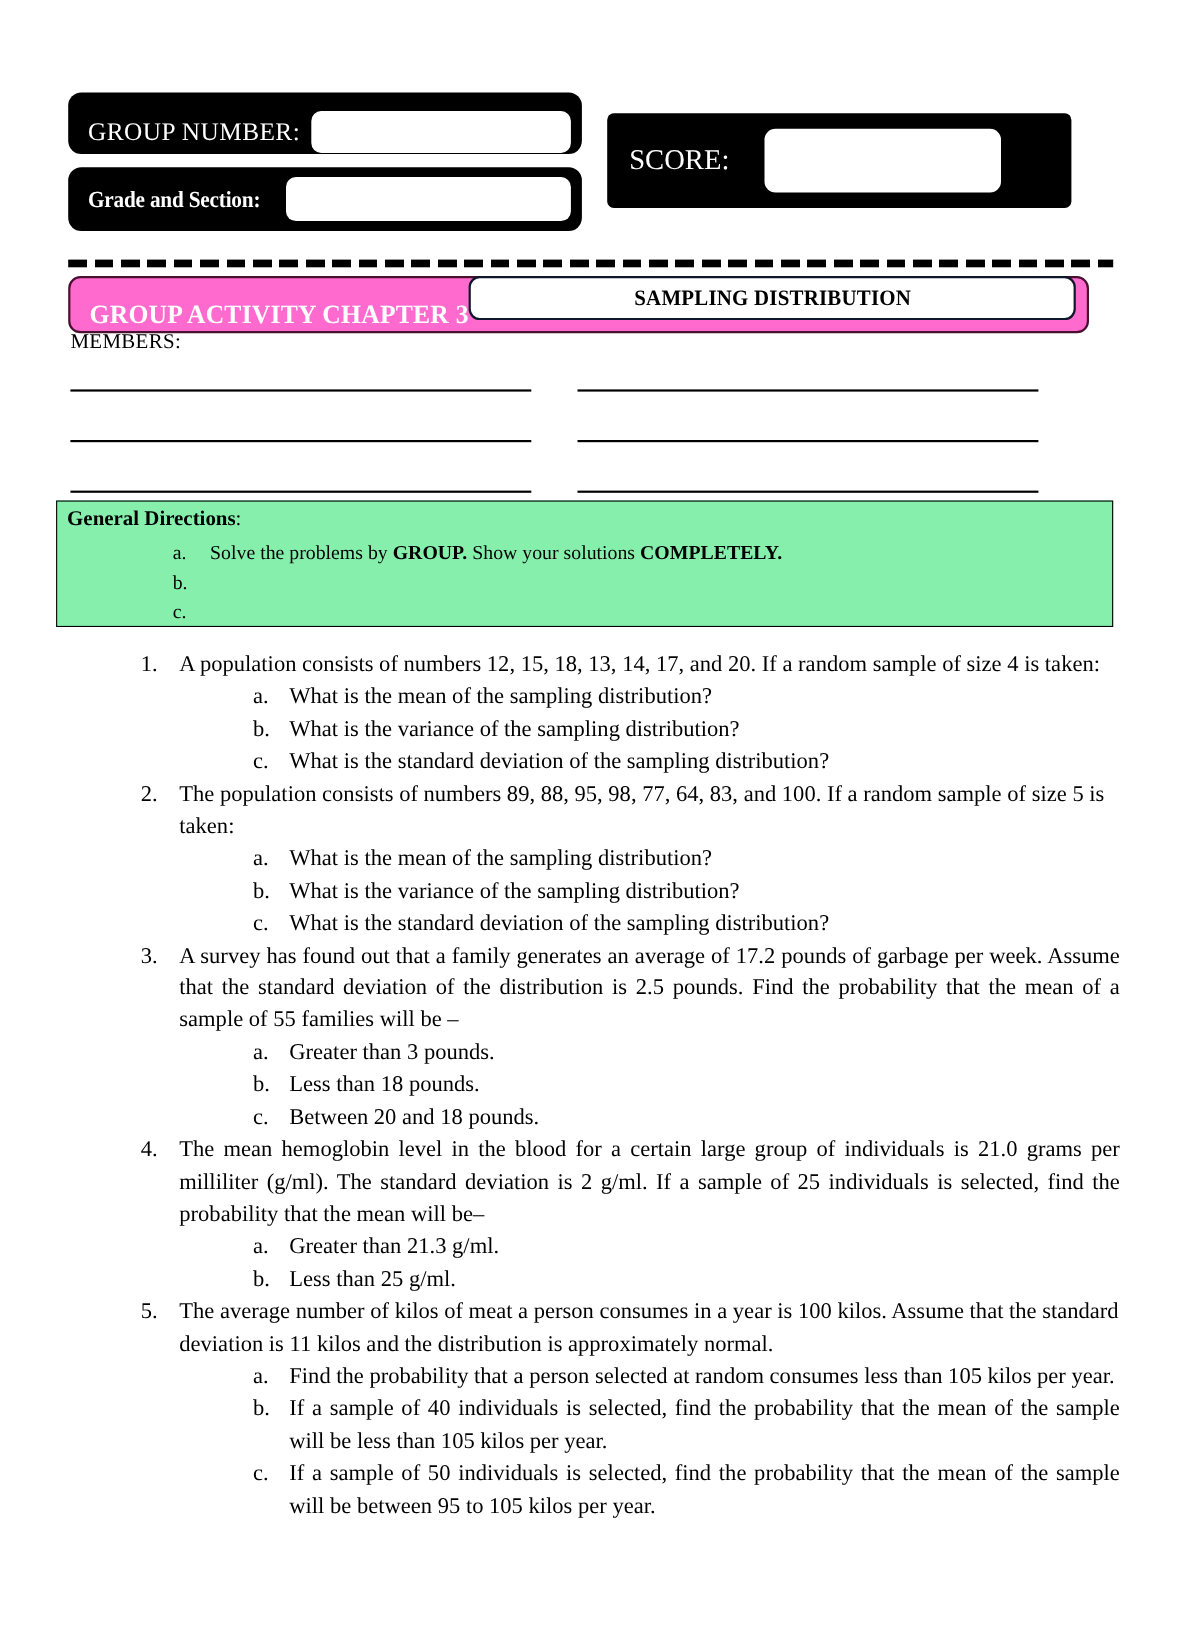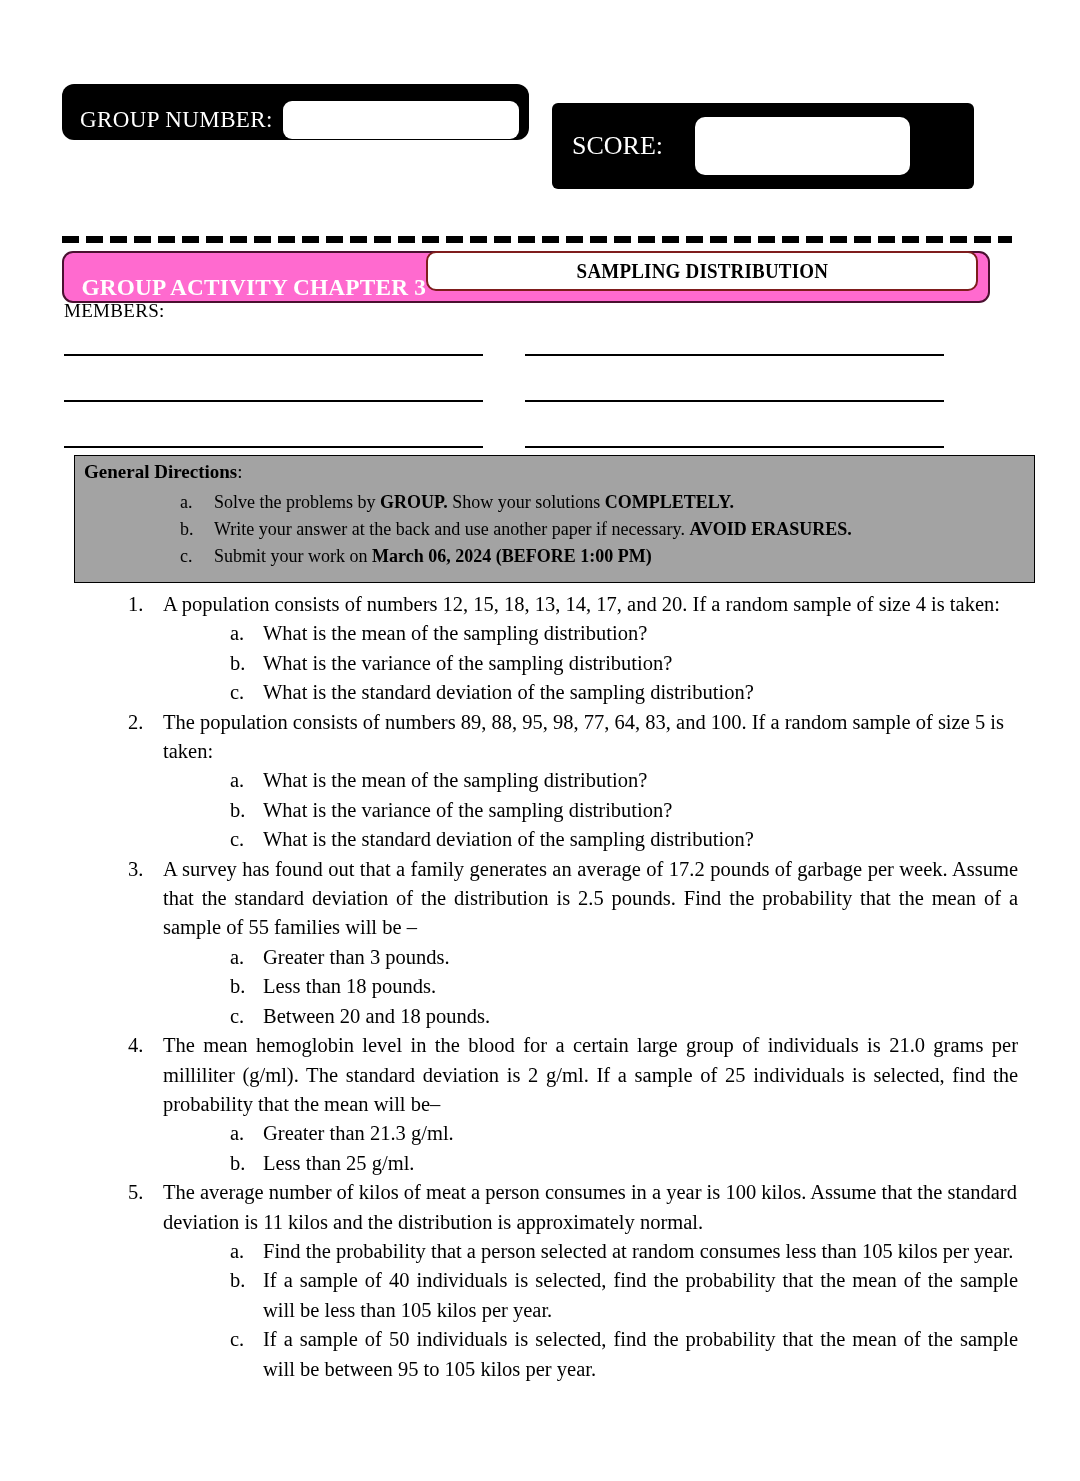--- a/index.html
+++ b/index.html
@@ -138,21 +138,21 @@
     transform: scaleX(0.97);
     transform-origin: left center;
   }
   .banner-topic {
     position: absolute;
     left: 362px;
     top: -2px;
     width: 552px;
     height: 40px;
     background: #ffffff;
-    border: 2px solid #7f1d1d;
+    border: 2px solid #0f172a;
     border-radius: 10px;
     box-sizing: border-box;
     display: flex;
     align-items: center;
     justify-content: center;
   }
   .banner-topic-text {
     font-family: "Liberation Serif", "DejaVu Serif", serif;
     font-weight: bold;
     font-size: 20px;
@@ -184,27 +184,27 @@
   }
   .member-line {
     width: 420px;
     height: 18px;
     border-bottom: 2px solid #000000;
   }
 
   
   .directions-box {
     position: absolute;
-    left: 74px;
+    left: 51px;
     top: 455px;
     width: 961px;
-    height: 128px;
+    height: 115px;
     border: 1px solid #000000;
     box-sizing: border-box;
-    background: #a3a3a3;
+    background: #86efac;
   }
   .directions-title {
     position: absolute;
     left: 9px;
     top: 5px;
     font-family: "Liberation Serif", "DejaVu Serif", serif;
     font-size: 19px;
   }
   .directions-title b { font-weight: bold; }
   .directions-list {
@@ -274,20 +274,24 @@
 </head>
 <body>
 
 <div class="page">
 
   <div class="hdr-left">
     <div class="black-pill pill-group-number">
       <span class="pill-label-serif">GROUP NUMBER:</span>
       <span class="white-field"></span>
     </div>
+    <div class="black-pill pill-grade">
+      <span class="pill-label-bold">Grade and Section:</span>
+      <span class="white-field"></span>
+    </div>
   </div>
 
   <div class="score-pill">
     <span class="score-label">SCORE:</span>
     <span class="score-field"></span>
   </div>
 
   <div class="dashed-rule"></div>
 
   <div class="banner">
@@ -317,25 +321,23 @@
     <div class="directions-title">
       <b>General Directions</b><span>:</span>
     </div>
     <div class="directions-list" id="directions-list">
         <div class="dir-item">
           <span class="dir-marker">a.</span>
           <span class="dir-text"><span>Solve the problems by </span><b>GROUP.</b><span> Show your solutions </span><b>COMPLETELY.</b></span>
         </div>
         <div class="dir-item">
           <span class="dir-marker">b.</span>
-          <span class="dir-text"><span>Write your answer at the back and use another paper if necessary. </span><b>AVOID ERASURES.</b></span>
         </div>
         <div class="dir-item">
           <span class="dir-marker">c.</span>
-          <span class="dir-text"><span>Submit your work on </span><b>March 06, 2024 (BEFORE 1:00 PM)</b></span>
         </div>
       </div>
   </div>
 
   <div class="questions" id="questions-list">
       <div class="q-item">
         <span class="q-marker">1.</span>
         <div class="q-body">
           <div class="q-stem nojust">A population consists of numbers 12, 15, 18, 13, 14, 17, and 20. If a random sample of size 4 is taken:</div>
           <div class="sub-list">

